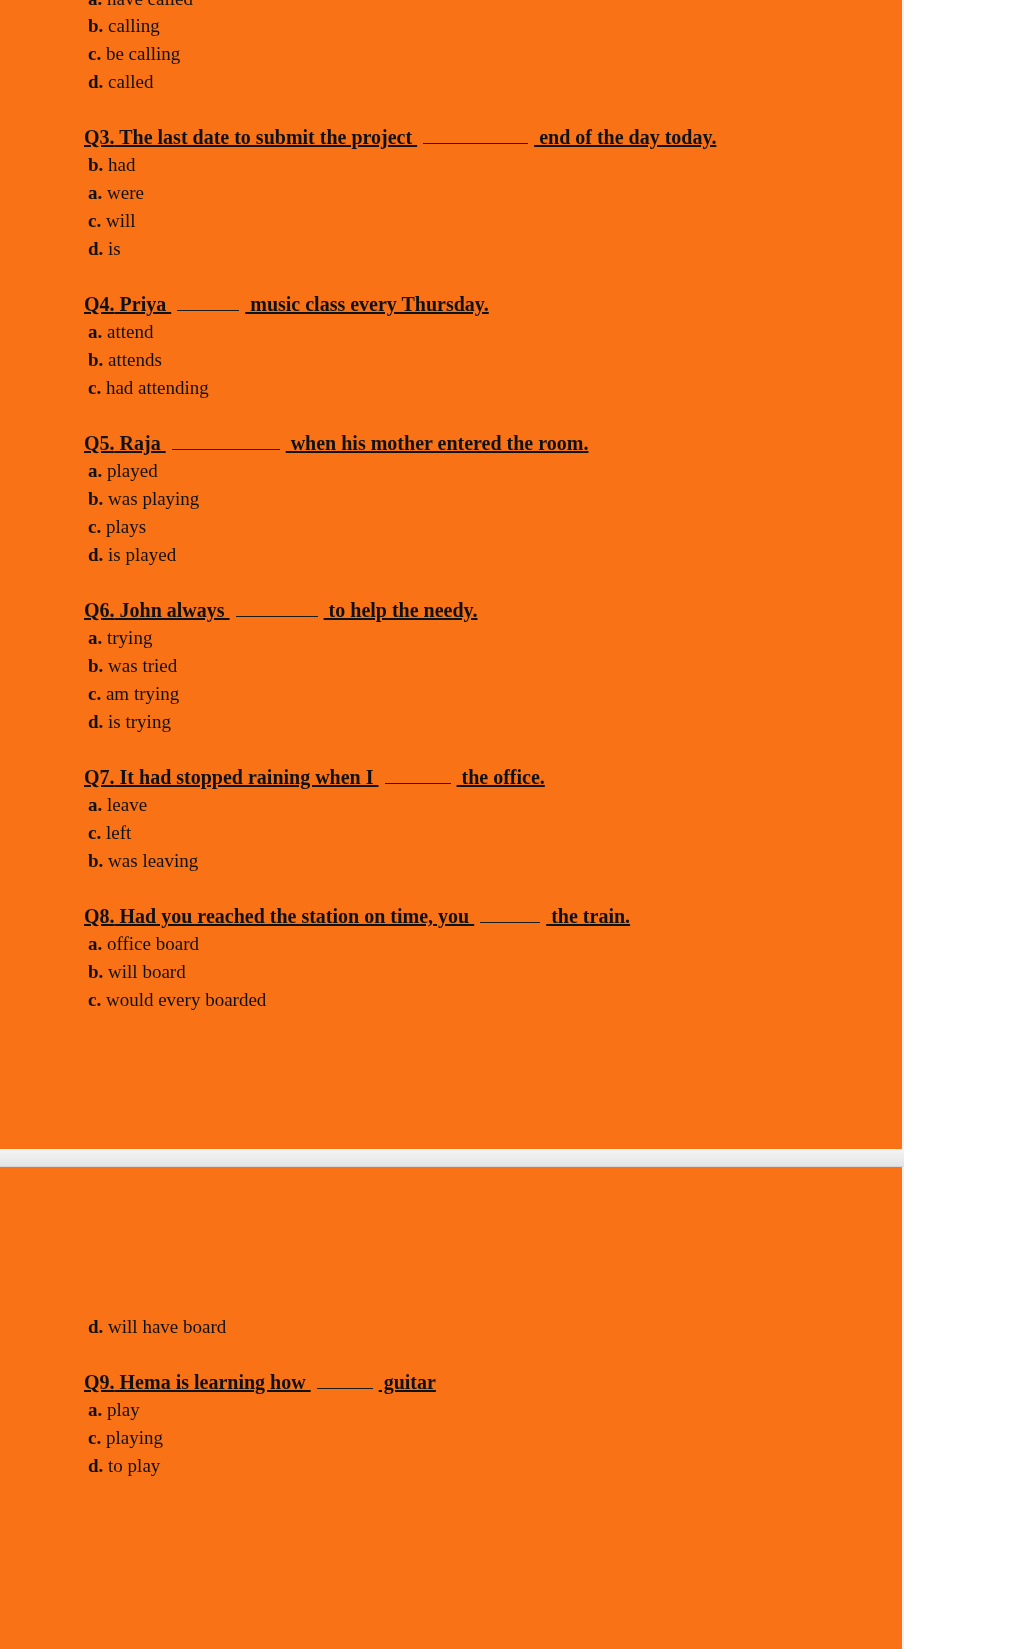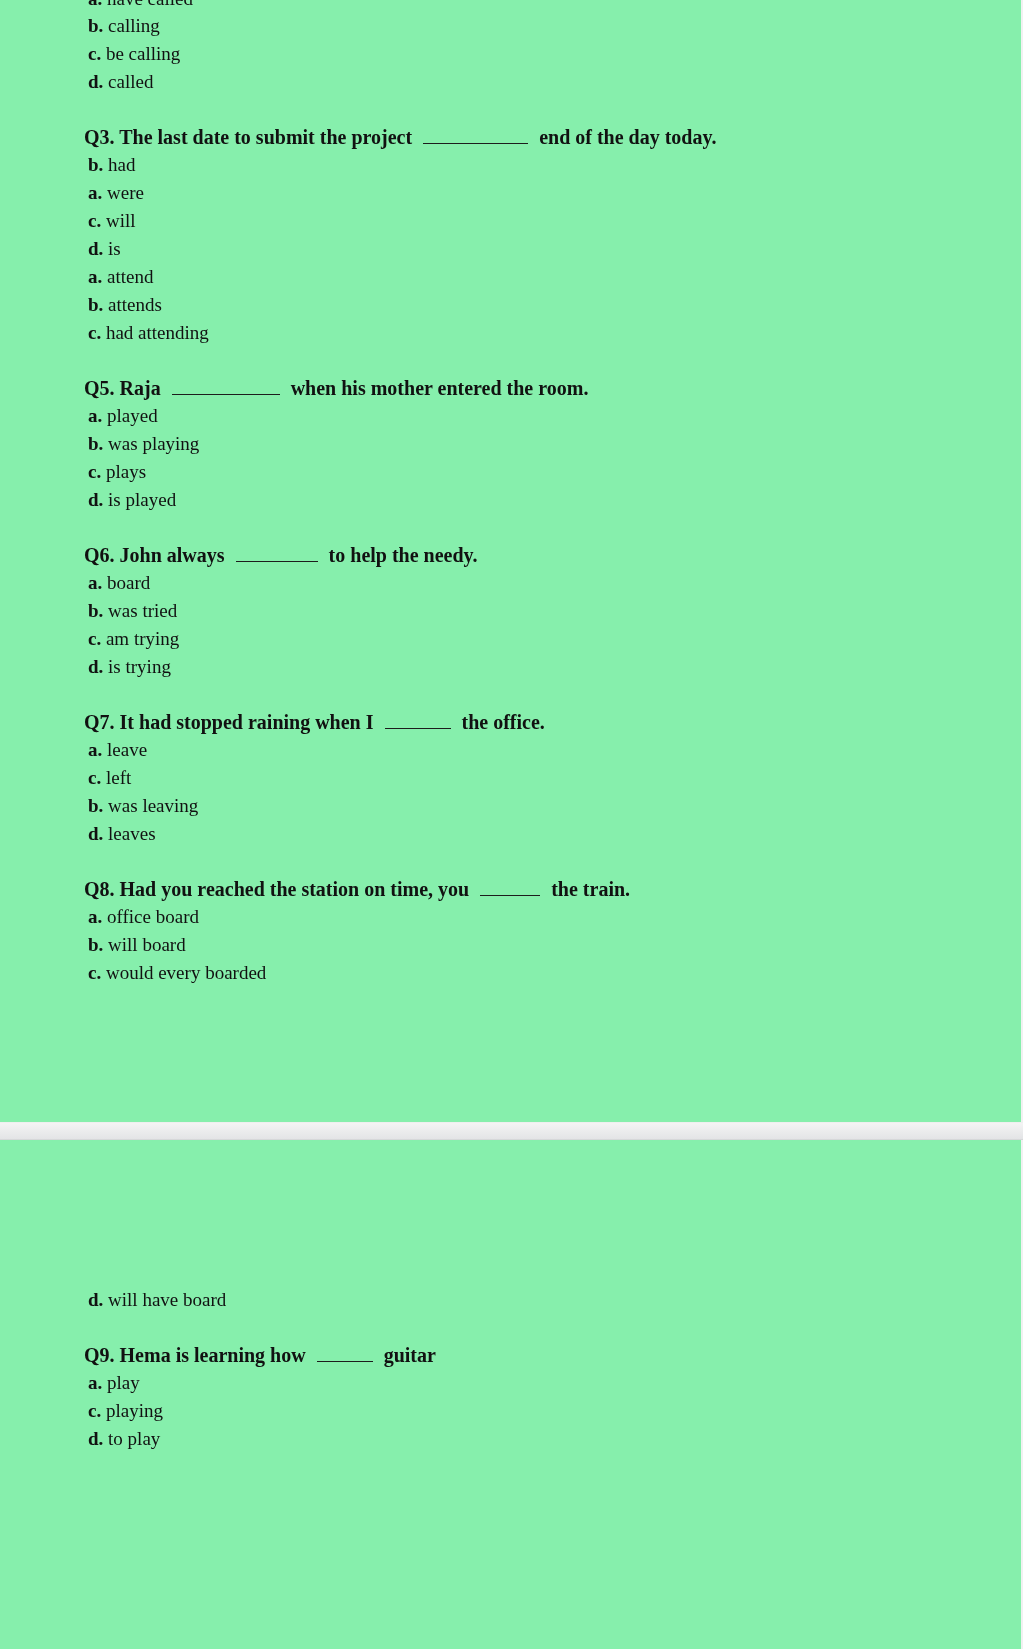--- a/index.html
+++ b/index.html
@@ -3,23 +3,23 @@
 <meta charset="utf-8">
 <style>
   * { margin: 0; padding: 0; box-sizing: border-box; }
   html, body {
     background: #ffffff;
     font-family: "Liberation Serif", "DejaVu Serif", serif;
     color: #111111;
   }
   .page {
     position: relative;
-    width: 1023px;
+    width: 904px;
     min-height: 1649px;
-    background: #86efac;
+    background: #f97316;
     overflow: hidden;
     box-shadow: inset -2px 0 0 #f1f1f1;
   }
   
   .top-partial {
     height: 12px;
     overflow: hidden;
     position: relative;
   }
   .top-partial .inner {
@@ -36,20 +36,21 @@
     line-height: 28px;
   }
   .opt-letter { font-weight: bold; }
   .opt-text { font-weight: normal; }
   .q-heading {
     padding-left: 84px;
     margin-top: 27px;
     font-size: 20px;
     line-height: 28px;
     font-weight: bold;
+    text-decoration: underline;
   }
   .q-label { font-weight: bold; }
   .blank {
     display: inline-block;
     height: 1px;
     border-bottom: 1.6px solid #1c1c1c;
     margin: 0 6px;
   }
   .spacer-a { height: 135px; }
   .spacer-b { height: 146px; }
@@ -78,44 +79,44 @@
 
   <div id="content-top">
       <div class="question">
         <div class="q-heading"><span class="q-label">Q3.</span> The last date to submit the project <span class="blank" style="width: 105px;"></span> end of the day today.</div>
         <div class="option-line"><span class="opt-letter">b.</span><span class="opt-text"> had</span></div>
         <div class="option-line"><span class="opt-letter">a.</span><span class="opt-text"> were</span></div>
         <div class="option-line"><span class="opt-letter">c.</span><span class="opt-text"> will</span></div>
         <div class="option-line"><span class="opt-letter">d.</span><span class="opt-text"> is</span></div>
       </div>
       <div class="question">
+        <div class="q-heading"><span class="q-label">Q4.</span> Priya <span class="blank" style="width: 62px;"></span> music class every Thursday.</div>
         <div class="option-line"><span class="opt-letter">a.</span><span class="opt-text"> attend</span></div>
         <div class="option-line"><span class="opt-letter">b.</span><span class="opt-text"> attends</span></div>
         <div class="option-line"><span class="opt-letter">c.</span><span class="opt-text"> had attending</span></div>
       </div>
       <div class="question">
         <div class="q-heading"><span class="q-label">Q5.</span> Raja <span class="blank" style="width: 108px;"></span> when his mother entered the room.</div>
         <div class="option-line"><span class="opt-letter">a.</span><span class="opt-text"> played</span></div>
         <div class="option-line"><span class="opt-letter">b.</span><span class="opt-text"> was playing</span></div>
         <div class="option-line"><span class="opt-letter">c.</span><span class="opt-text"> plays</span></div>
         <div class="option-line"><span class="opt-letter">d.</span><span class="opt-text"> is played</span></div>
       </div>
       <div class="question">
         <div class="q-heading"><span class="q-label">Q6.</span> John always <span class="blank" style="width: 82px;"></span> to help the needy.</div>
-        <div class="option-line"><span class="opt-letter">a.</span><span class="opt-text"> board</span></div>
+        <div class="option-line"><span class="opt-letter">a.</span><span class="opt-text"> trying</span></div>
         <div class="option-line"><span class="opt-letter">b.</span><span class="opt-text"> was tried</span></div>
         <div class="option-line"><span class="opt-letter">c.</span><span class="opt-text"> am trying</span></div>
         <div class="option-line"><span class="opt-letter">d.</span><span class="opt-text"> is trying</span></div>
       </div>
       <div class="question">
         <div class="q-heading"><span class="q-label">Q7.</span> It had stopped raining when I <span class="blank" style="width: 66px;"></span> the office.</div>
         <div class="option-line"><span class="opt-letter">a.</span><span class="opt-text"> leave</span></div>
         <div class="option-line"><span class="opt-letter">c.</span><span class="opt-text"> left</span></div>
         <div class="option-line"><span class="opt-letter">b.</span><span class="opt-text"> was leaving</span></div>
-        <div class="option-line"><span class="opt-letter">d.</span><span class="opt-text"> leaves</span></div>
       </div>
       <div class="question">
         <div class="q-heading"><span class="q-label">Q8.</span> Had you reached the station on time, you <span class="blank" style="width: 60px;"></span> the train.</div>
         <div class="option-line"><span class="opt-letter">a.</span><span class="opt-text"> office board</span></div>
         <div class="option-line"><span class="opt-letter">b.</span><span class="opt-text"> will board</span></div>
         <div class="option-line"><span class="opt-letter">c.</span><span class="opt-text"> would every boarded</span></div>
       </div>
     </div>
 
   <div class="spacer-a"></div>

